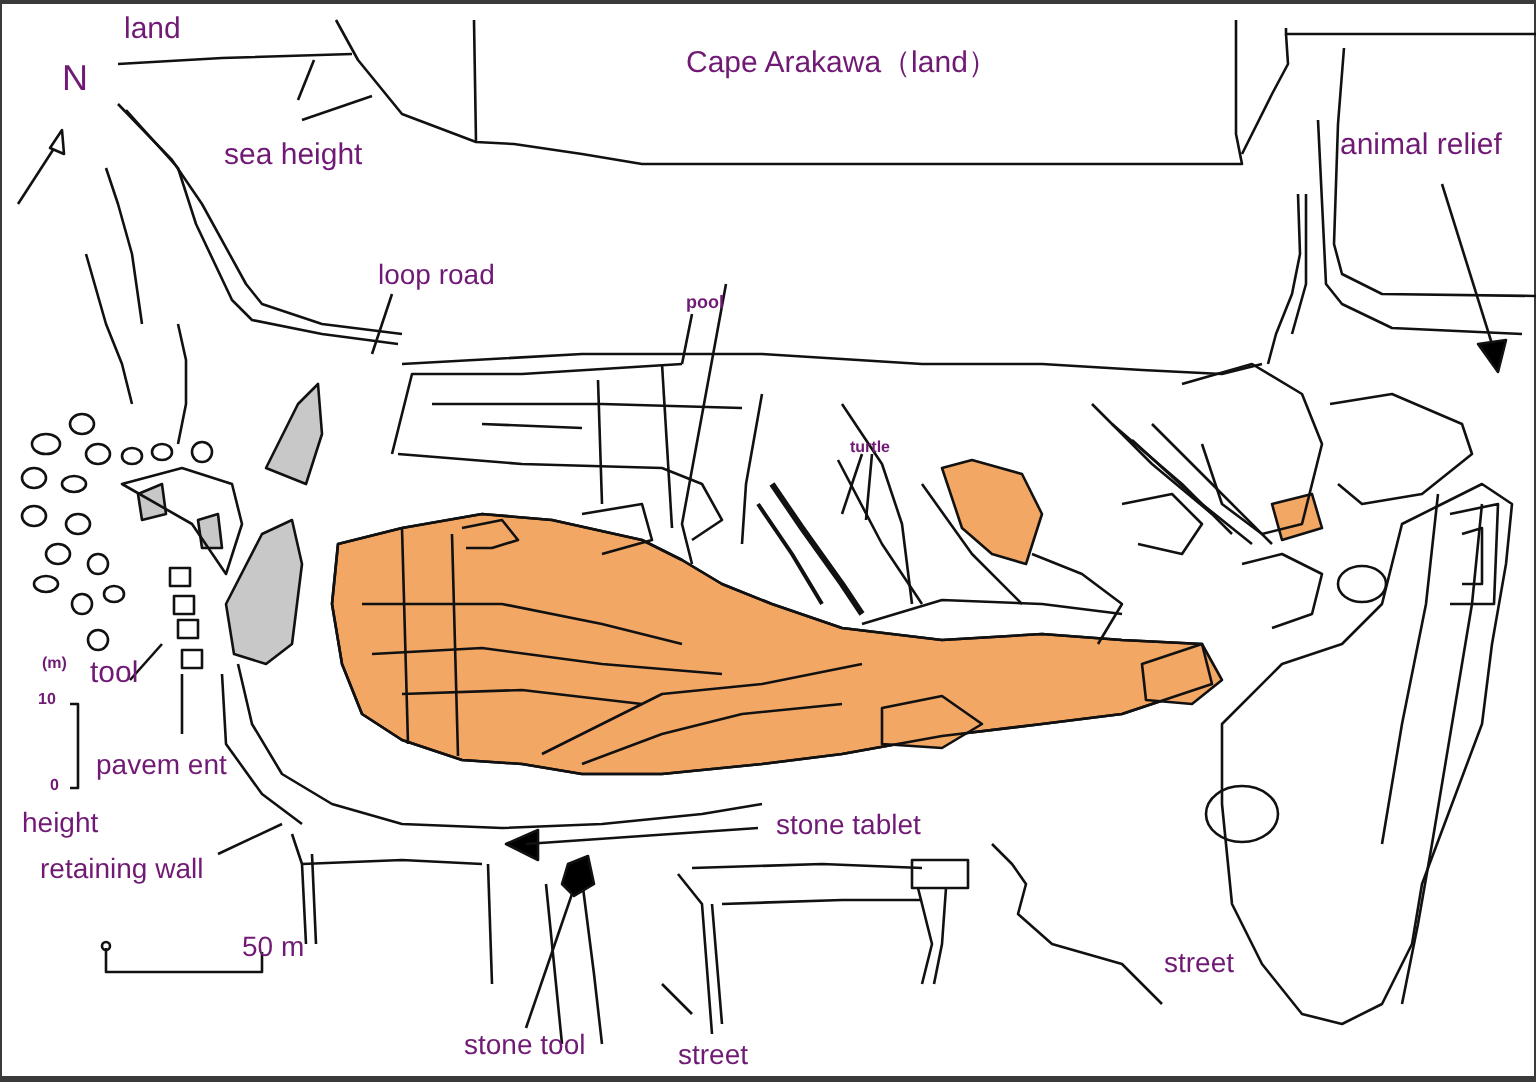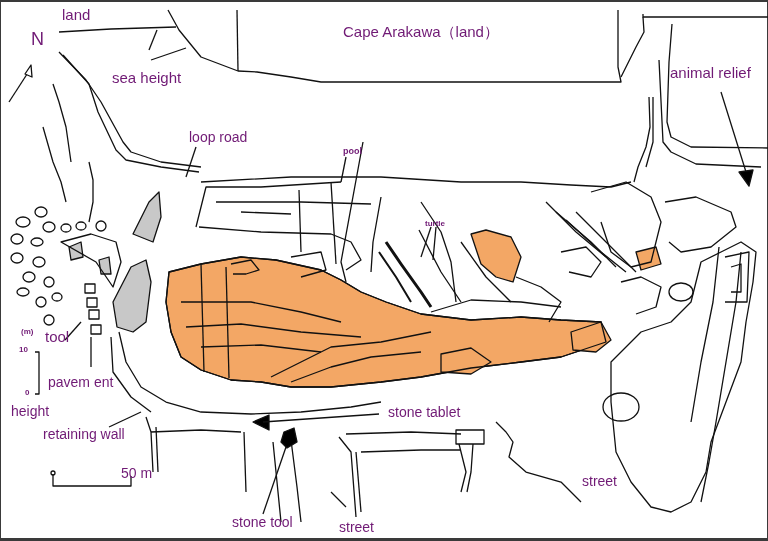--- a/index.html
+++ b/index.html
@@ -201,20 +201,20 @@
 <span class="lbl l-md" style="left:669px;top:63px;">animal relief</span>
 <span class="lbl l-sm" style="left:188px;top:128px;">loop road</span>
 <span class="lbl l-xs" style="left:342px;top:145px;">pool</span>
 <span class="lbl l-xxs" style="left:424px;top:218px;">turtle</span>
 <span class="lbl l-xxs" style="left:20px;top:326px;">(m)</span>
 <span class="lbl l-xxs" style="left:18px;top:344px;text-align:right;">10</span>
 <span class="lbl l-xxs" style="left:24px;top:387px;">0</span>
 <span class="lbl l-md" style="left:44px;top:327px;">tool</span>
 <span class="lbl l-sm" style="left:47px;top:373px;">pavem ent</span>
 <span class="lbl l-sm" style="left:10px;top:402px;">height</span>
-<span class="lbl l-sm" style="left:42px;top:425px;">retaining wall</span>
+<span class="lbl l-sm" style="left:19px;top:425px;">retaining wall</span>
 <span class="lbl l-sm" style="left:120px;top:464px;">50 m</span>
 <span class="lbl l-sm" style="left:387px;top:403px;">stone tablet</span>
 <span class="lbl l-sm" style="left:231px;top:513px;">stone tool</span>
 <span class="lbl l-sm" style="left:338px;top:518px;">street</span>
 <span class="lbl l-sm" style="left:581px;top:472px;">street</span>
 
 </div>
 
 </body></html>

